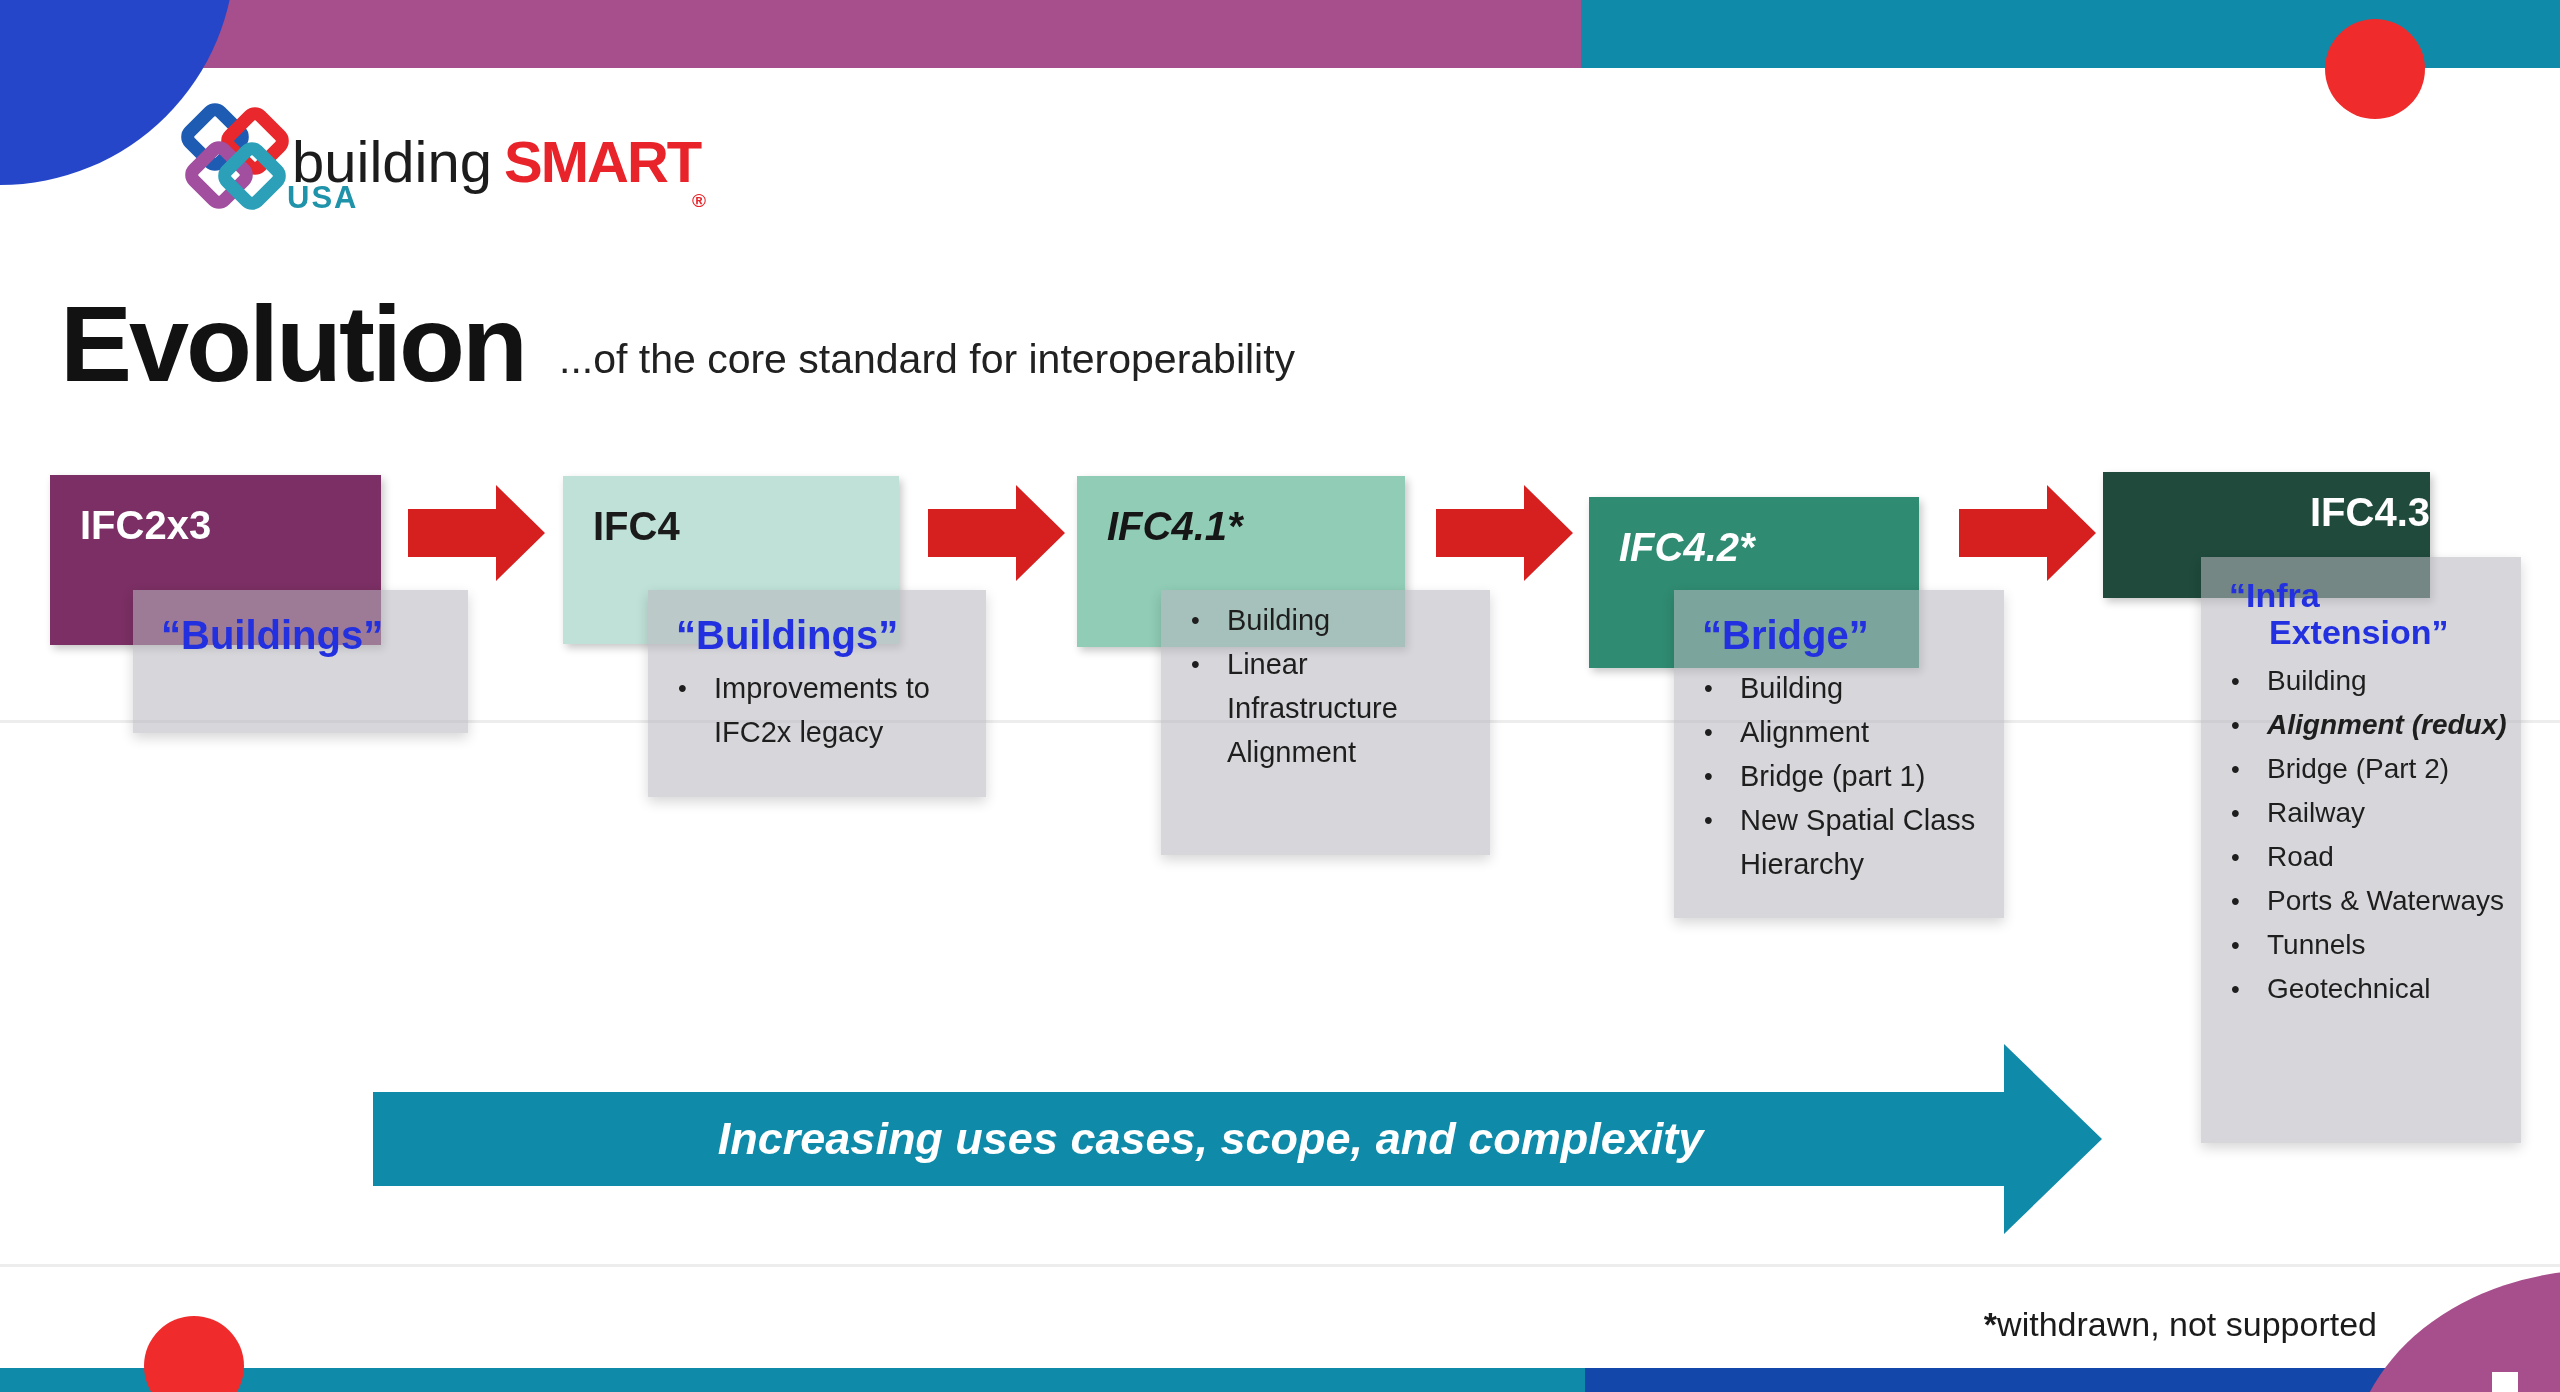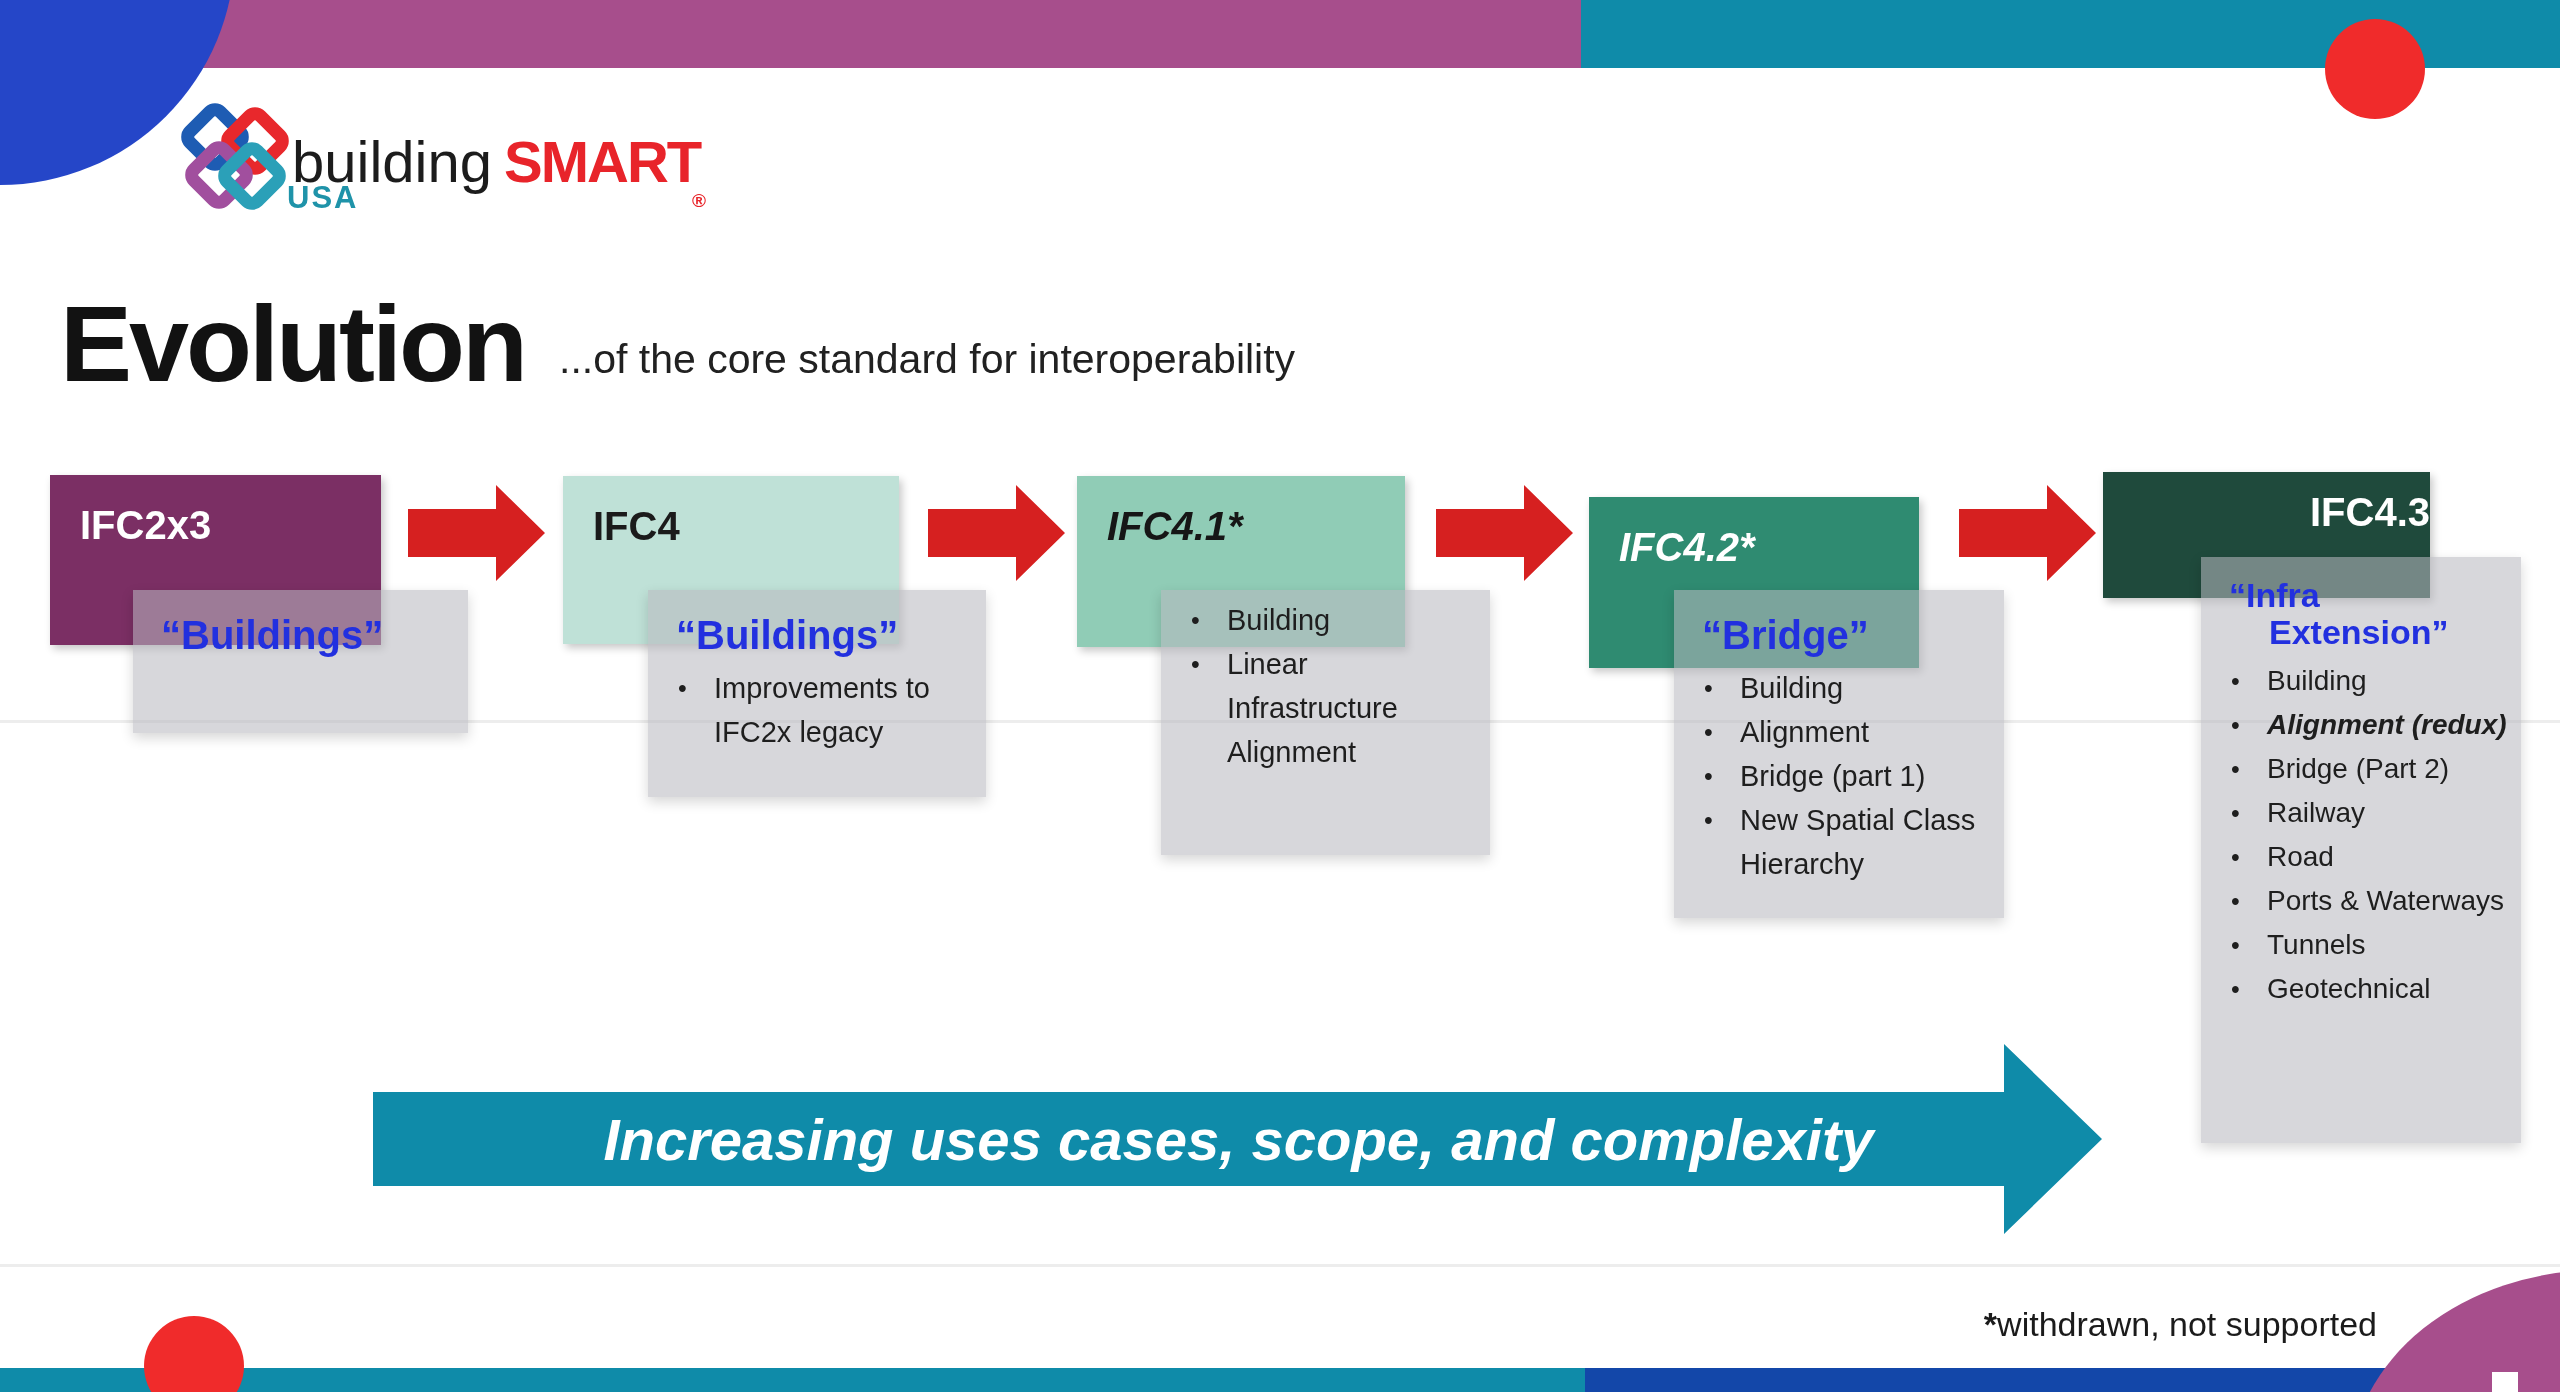--- a/index.html
+++ b/index.html
@@ -60,21 +60,21 @@
   .em{font-weight:bold;font-style:italic;}
   
   .flow-arrow{position:absolute;top:485px;width:137px;height:96px;background:#D62020;z-index:5;
     clip-path:polygon(0 24px,88px 24px,88px 0,137px 48px,88px 96px,88px 72px,0 72px);}
   .fa1{left:408px;} .fa2{left:928px;} .fa3{left:1436px;} .fa4{left:1959px;}
   
   .banner-arrow{position:absolute;left:373px;top:1044px;width:1729px;height:190px;background:#0F8BA9;z-index:5;
     clip-path:polygon(0 48px,1631px 48px,1631px 0,1729px 95px,1631px 190px,1631px 142px,0 142px);
     filter:drop-shadow(0 6px 6px rgba(0,0,0,0.18));}
   .banner-text{position:absolute;left:0;top:48px;width:1631px;height:94px;display:flex;align-items:center;justify-content:center;
-    padding-left:50px;color:#ffffff;font-weight:bold;font-style:italic;font-size:58px;}
+    padding-left:22px;color:#ffffff;font-weight:bold;font-style:italic;font-size:45px;}
   
   .footnote{position:absolute;top:1305px;right:183px;font-size:34px;color:#1b1b1b;z-index:4;}
   .footnote b{font-weight:bold;}
 </style>
 </head>
 <body>
 
 <div class="slide">
 
   <div class="faint-line line-1"></div>

